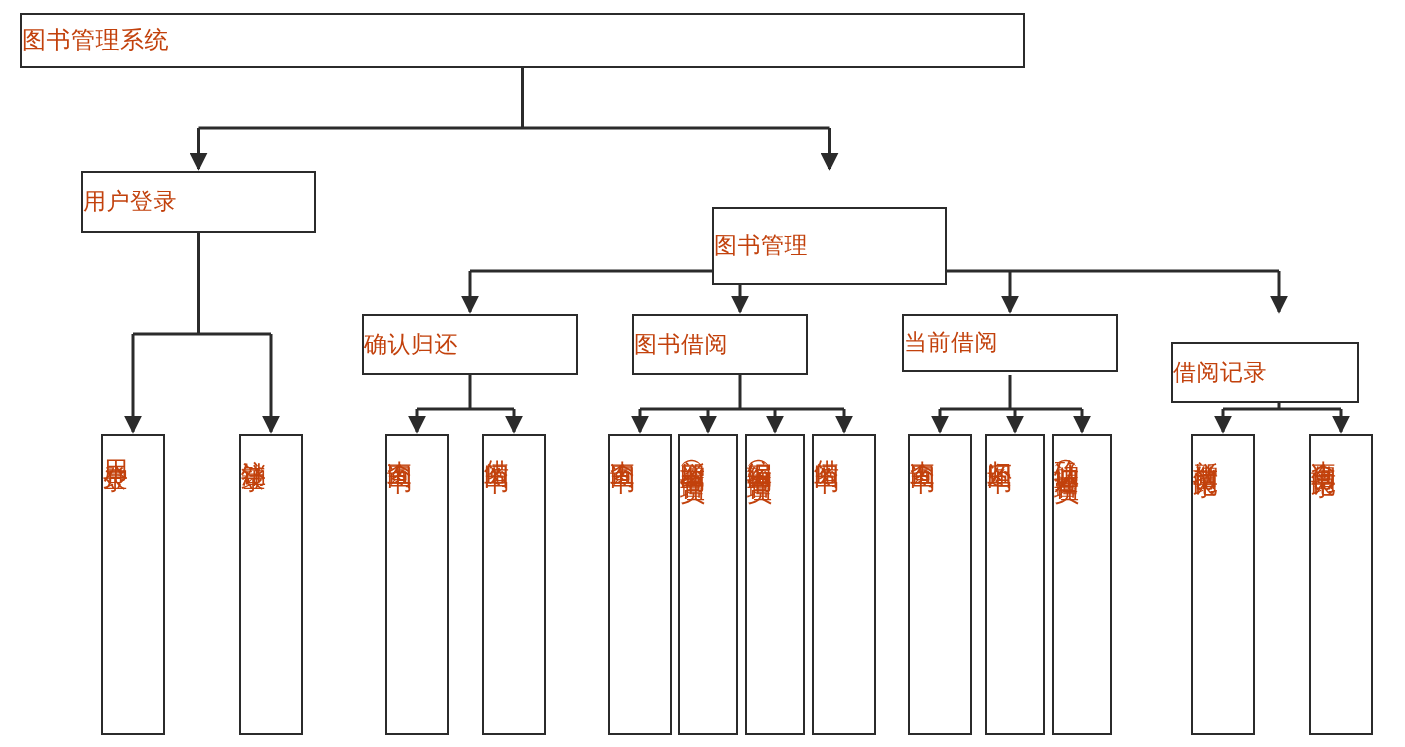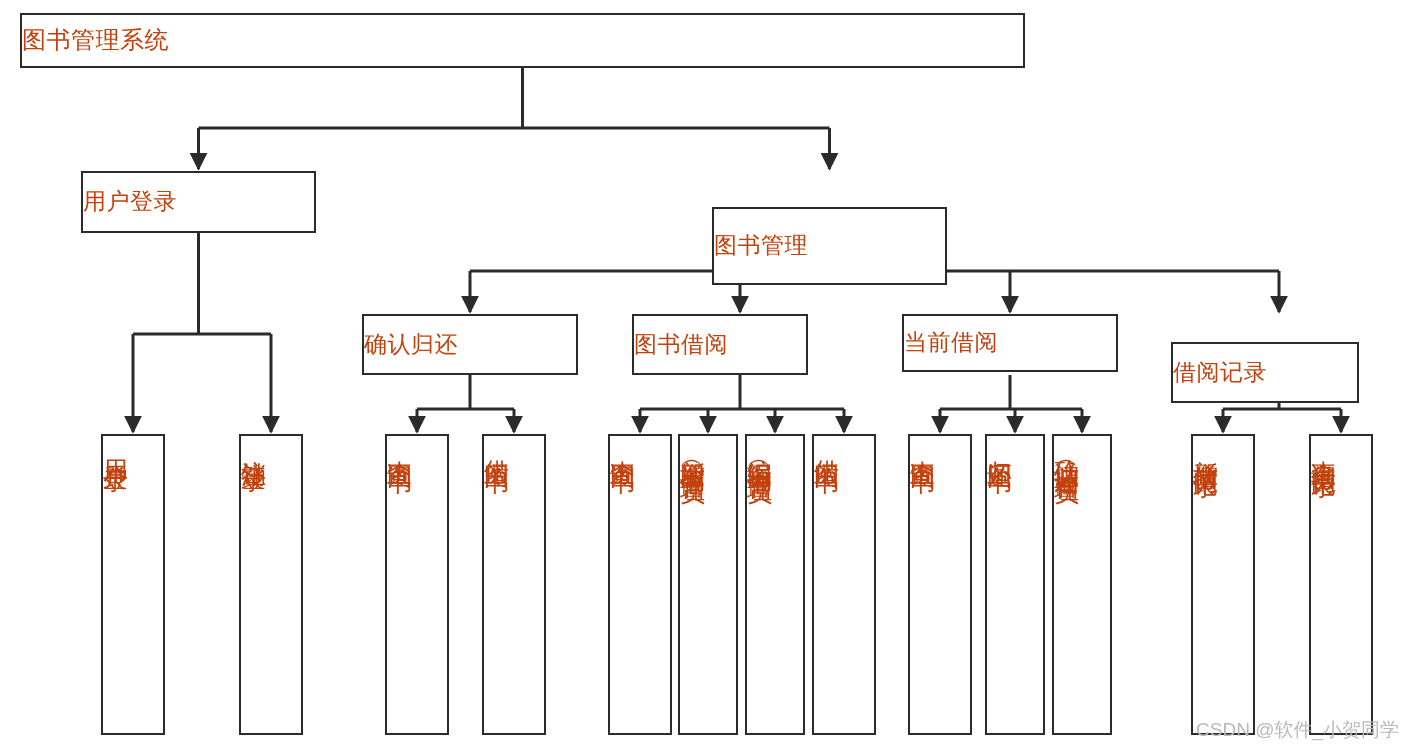--- a/index.html
+++ b/index.html
@@ -174,14 +174,13 @@
         <span class="node-label">确认归还（管理员）</span>
       </div>
       <div class="node vertical leaf" style="left: 1191px; top: 434px; width: 64px; height: 301px;">
         <span class="node-label">新增借阅记录</span>
       </div>
       <div class="node vertical leaf" style="left: 1309px; top: 434px; width: 64px; height: 301px;">
         <span class="node-label">查询借阅记录</span>
       </div>
     </div>
 
-  <div class="watermark">CSDN @软件_小贺同学</div>
 </div>
 
 </body></html>

